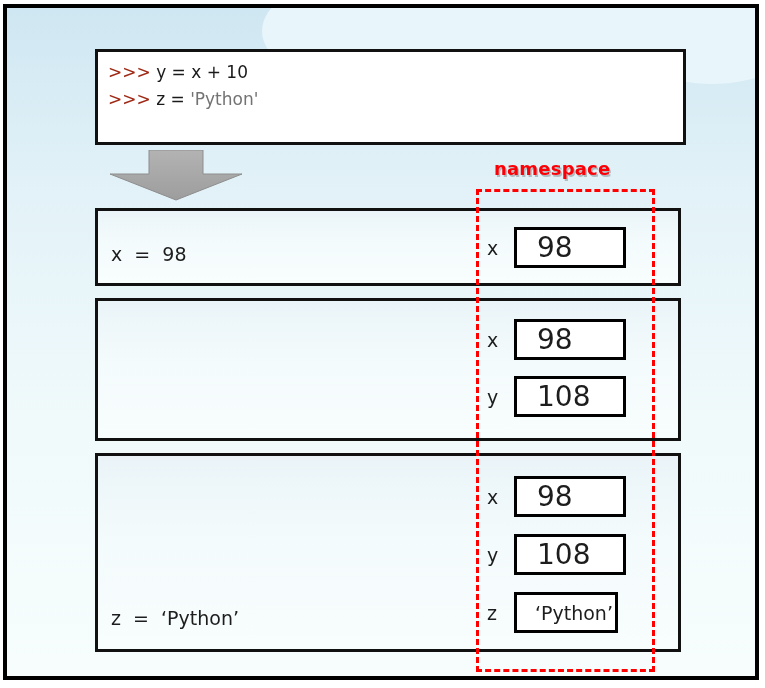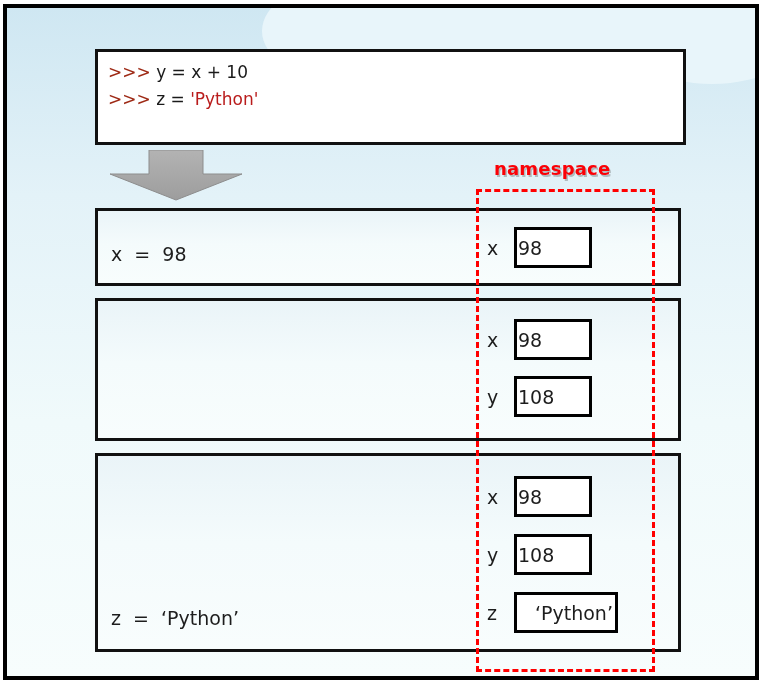--- a/index.html
+++ b/index.html
@@ -60,21 +60,21 @@
     padding: 7px 0 0 10px;
   }
   .code-line {
     font-family: "DejaVu Sans", sans-serif;
     font-size: 17px;
     line-height: 27px;
     white-space: pre;
     color: #1a1a1a;
   }
   .prompt { color: #9e2a16; }
-  .str    { color: #b91c1c; }
+  .str    { color: #737373; }
 
   
   #down-arrow {
     position: absolute;
     left: 98px;
     top: 142px;
     width: 142px;
     height: 51px;
   }
 
@@ -139,25 +139,25 @@
     width: 27px;
     font-size: 19px;
     color: #1d1d1d;
     text-align: left;
   }
   .var-box {
     box-sizing: border-box;
     border: 3px solid #000000;
     background: #ffffff;
     height: 41px;
-    width: 78px;
+    width: 112px;
     display: flex;
     align-items: center;
-    padding-left: 1px;
-    font-size: 19px;
+    padding-left: 20px;
+    font-size: 28px;
     color: #1d1d1d;
     white-space: nowrap;
   }
   .var-box.wide { width: 104px; font-size: 19px; padding-left: 18px; }
 </style>
 </head>
 <body>
 
 <div id="slide">
   <div id="slide-border">

